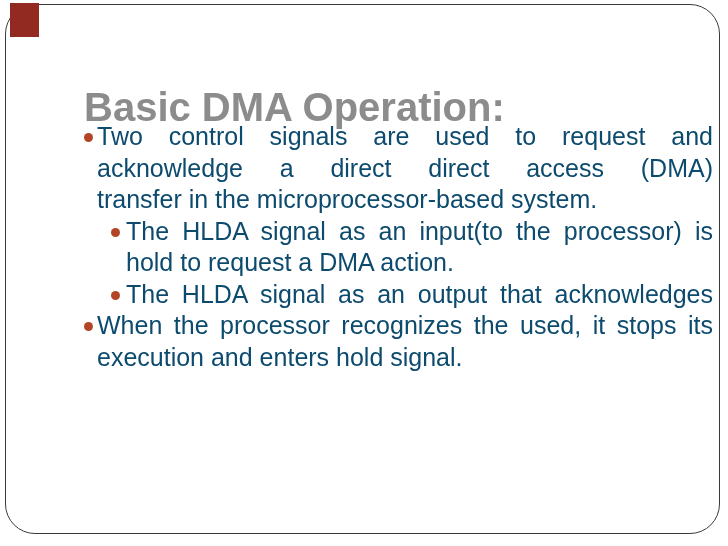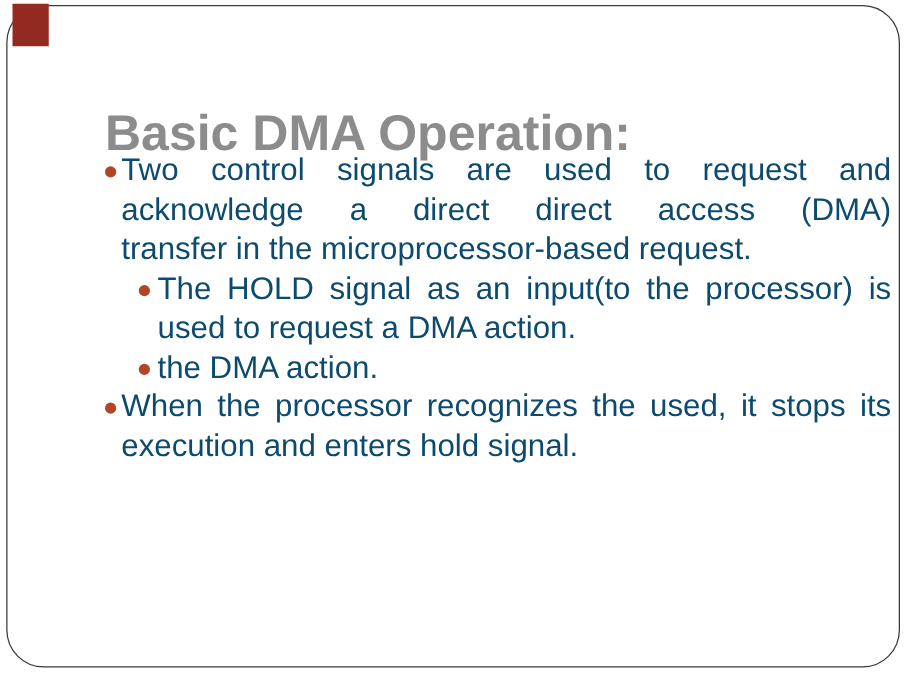--- a/index.html
+++ b/index.html
@@ -82,30 +82,30 @@
 
 <div class="slide">
   <div class="frame" style="border-color: rgb(58, 58, 58);"></div>
   <div class="accent-square" style="background: rgb(147, 42, 34);"></div>
   <h1 class="title" style="color: rgb(140, 140, 140);">Basic DMA Operation:</h1>
   <div class="content" id="bullet-list" style="color: #0c4a6e;">
       <div class="para level-1">
         <span class="dot" style="background: rgb(179, 69, 39);"></span>
         <div class="line just">Two control signals are used to request and</div>
         <div class="line just">acknowledge a direct direct access (DMA)</div>
-        <div class="line last">transfer in the microprocessor-based request.</div>
+        <div class="line last">transfer in the microprocessor-based system.</div>
       </div>
       <div class="para level-2">
         <span class="dot" style="background: rgb(179, 69, 39);"></span>
-        <div class="line just">The HOLD signal as an input(to the processor) is</div>
-        <div class="line last">used to request a DMA action.</div>
+        <div class="line just">The HLDA signal as an input(to the processor) is</div>
+        <div class="line last">hold to request a DMA action.</div>
       </div>
       <div class="para level-2">
         <span class="dot" style="background: rgb(179, 69, 39);"></span>
-        <div class="line last">the DMA action.</div>
+        <div class="line just">The HLDA signal as an output that acknowledges</div>
       </div>
       <div class="para level-1">
         <span class="dot" style="background: rgb(179, 69, 39);"></span>
         <div class="line just">When the processor recognizes the used, it stops its</div>
         <div class="line last">execution and enters hold signal.</div>
       </div>
     </div>
 </div>
 
 </body></html>

